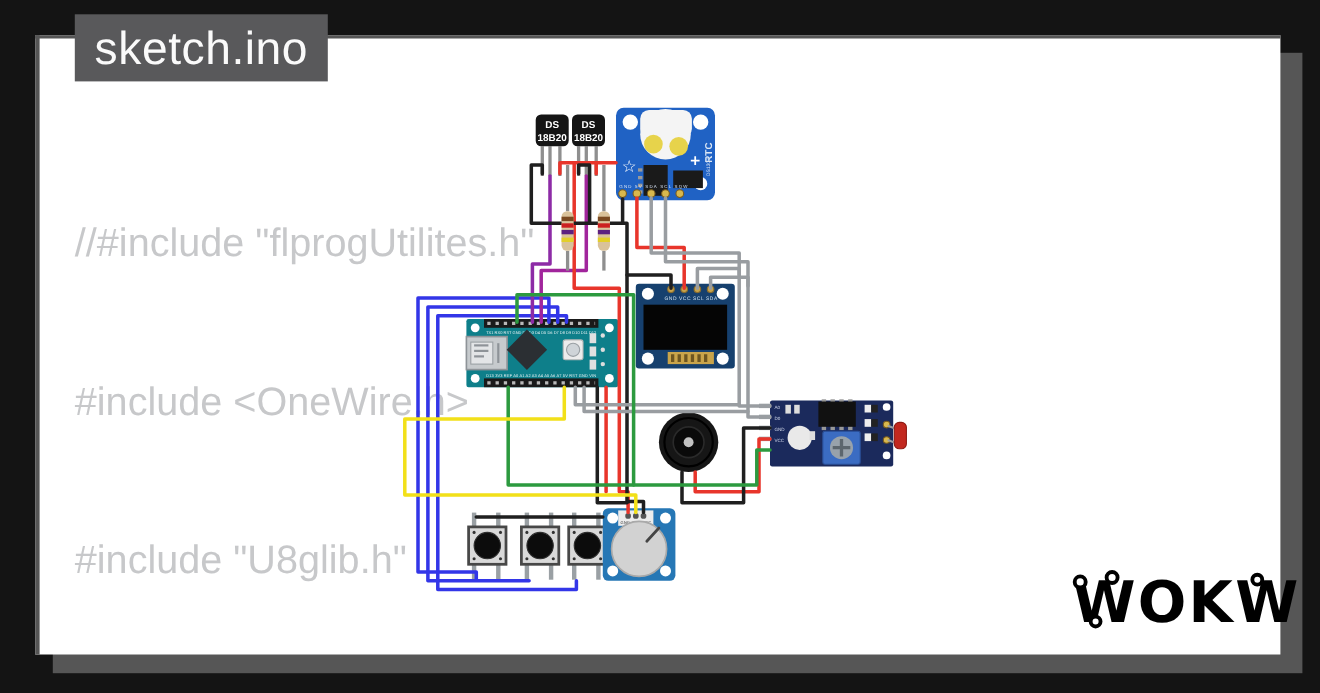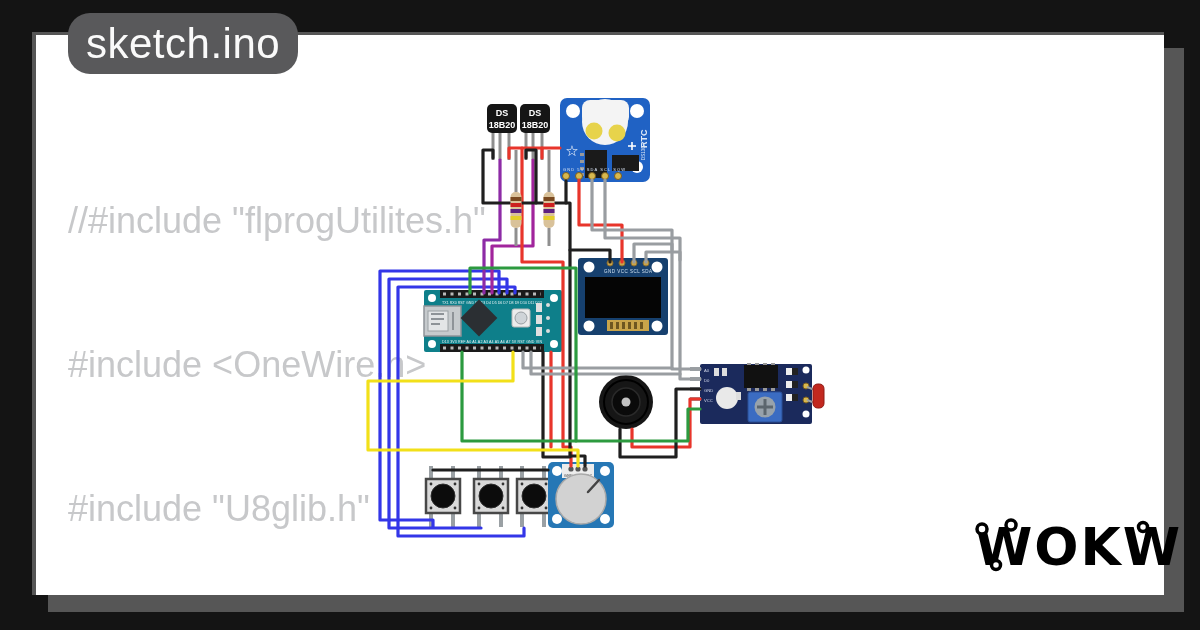--- a/index.html
+++ b/index.html
@@ -2,21 +2,21 @@
 <html><head>
 <meta charset="utf-8">
 <style>
   html,body{margin:0;padding:0;}
   body{width:1200px;height:630px;background:#141414;overflow:hidden;position:relative;
        font-family:"Liberation Sans", sans-serif;}
   .shadow{position:absolute;left:48px;top:48px;width:1136px;height:564px;background:#565656;}
   .card{position:absolute;left:32px;top:32px;width:1128px;height:560px;background:#ffffff;
         border-top:3px solid #565656;border-left:4px solid #565656;overflow:hidden;}
   .titlebar{position:absolute;left:68px;top:13px;height:61px;background:#59595b;
-            display:flex;align-items:center;padding:0 18px;z-index:30;border-radius:22px;}
+            display:flex;align-items:center;padding:0 18px;z-index:30;}
   .titlebar span{color:#fafafa;font-size:42px;font-weight:400;letter-spacing:0.5px;}
   .code{position:absolute;left:32px;top:66px;color:#c7c8ca;font-size:36px;line-height:48px;
         font-weight:400;white-space:pre;z-index:1;}
   .code .ln{height:48px;}
   svg.circuit{position:absolute;left:0;top:0;z-index:10;}
   .logo{position:absolute;z-index:20;}
 </style>
 </head>
 <body>
 

